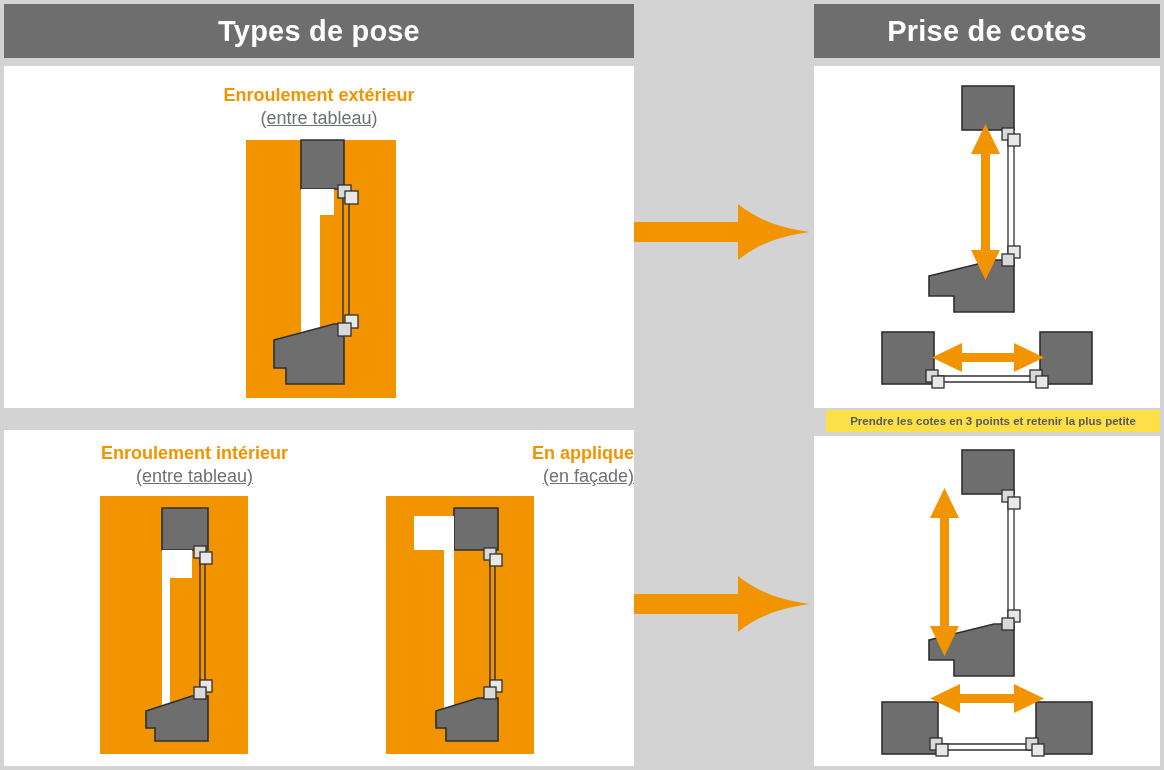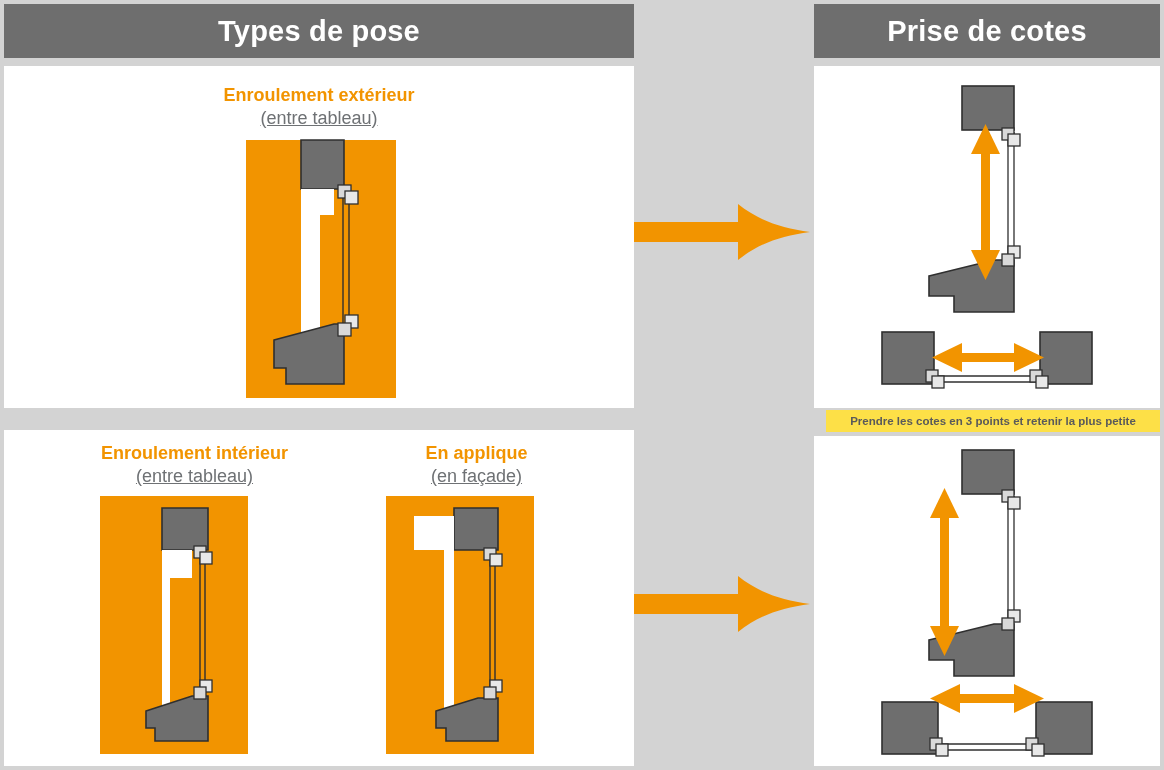--- a/index.html
+++ b/index.html
@@ -144,21 +144,21 @@
     </svg>
   </div>
 
   <div class="panel panel-bl">
 
     <div class="fig-title" style="position:absolute; left:0px; top:12px; width:315px;margin-left:33px;">
       <span class="t1">Enroulement intérieur</span>
       <span class="t2">(entre tableau)</span>
     </div>
 
-    <div class="fig-title" style="position:absolute; left:315px; top:12px; width:315px;">
+    <div class="fig-title" style="position:absolute; left:315px; top:12px; width:315px;text-align:right;">
       <span class="t1">En applique</span>
       <span class="t2">(en façade)</span>
     </div>
 
     <svg class="fig" style="left:96px; top:66px;" width="148" height="258" viewBox="0 0 148 258">
       <rect x="0" y="0" width="148" height="258" fill="#f29400"></rect>
 
       <polygon points="62,12 108,12 108,54 62,54" fill="#6e6e6e" stroke="#2f2f2f" stroke-width="1.6"></polygon>
 
       <polygon points="62,54 92,54 92,82 70,82 70,212 62,212" fill="#ffffff"></polygon>

